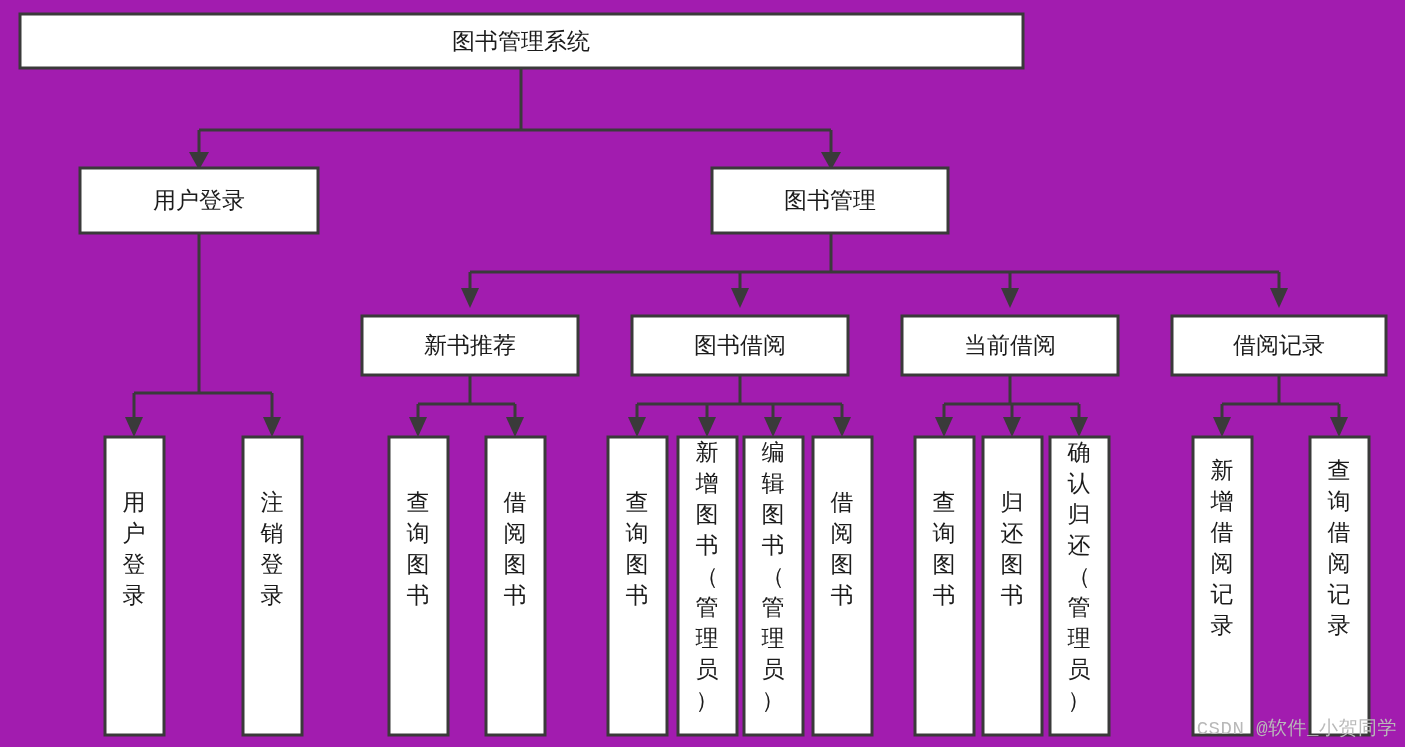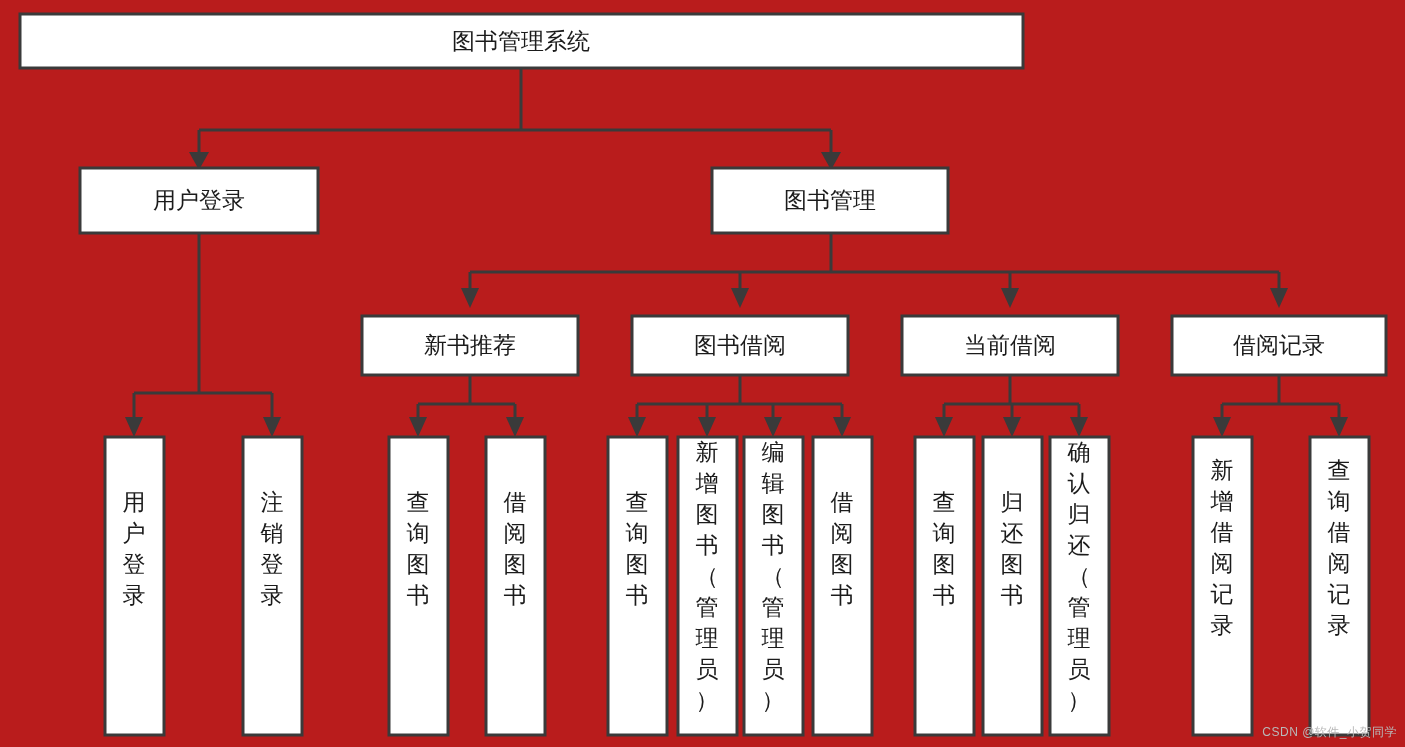--- a/index.html
+++ b/index.html
@@ -7,21 +7,21 @@
     padding: 0;
     background: #ffffff;
   }
   body {
     font-family: "Liberation Sans", "DejaVu Sans", sans-serif;
   }
   #diagram-root {
     position: relative;
     width: 1405px;
     height: 747px;
-    background: #b91c1c;
+    background: #a21caf;
     overflow: hidden;
   }
   svg#flow {
     display: block;
     width: 1405px;
     height: 747px;
   }
   .node-rect {
     fill: #ffffff;
     stroke: #3a3a3a;
@@ -46,22 +46,22 @@
     fill: none;
   }
   .arrow-head {
     fill: #3a3a3a;
     stroke: none;
   }
   .watermark {
     position: absolute;
     right: 8px;
     bottom: 6px;
-    font-family: Liberation Sans, sans-serif;
-    font-size: 12px;
+    font-family: Liberation Mono, monospace;
+    font-size: 19px;
     color: #b9b9b9;
     letter-spacing: 0.5px;
     white-space: nowrap;
     user-select: none;
   }
 </style>
 </head>
 <body>
 
 <div id="diagram-root">

